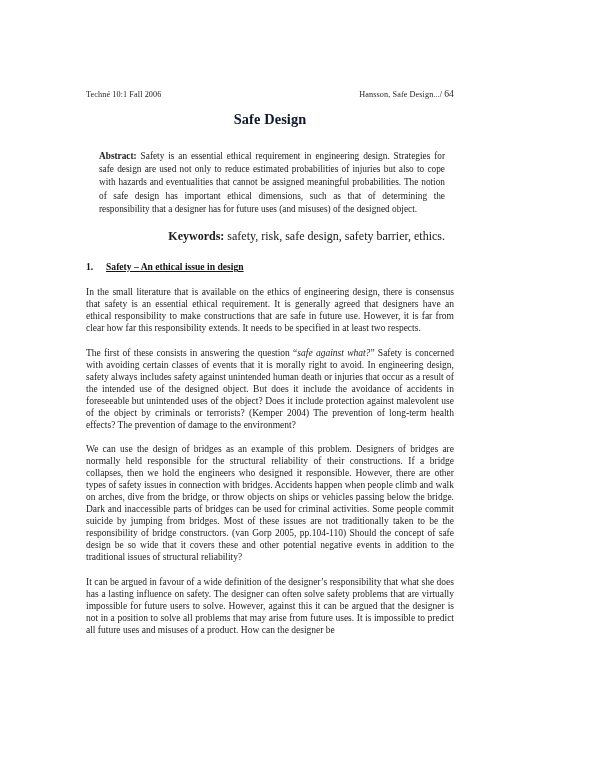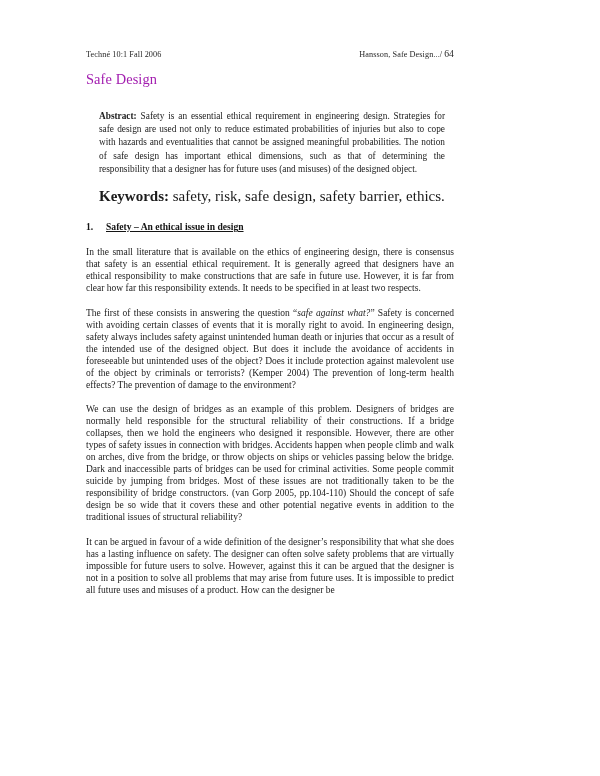--- a/index.html
+++ b/index.html
@@ -14,21 +14,21 @@
     font-family: "Liberation Serif", "DejaVu Serif", serif;
     color: #1b1b1b;
     -webkit-font-smoothing: antialiased;
   }
 
   .page {
     position: relative;
     width: 540px;
     height: 776px;
     box-sizing: border-box;
-    padding: 48px 86px 0 86px;
+    padding: 88px 86px 0 86px;
     background: #ffffff;
   }
 
   
   .running-head {
     display: flex;
     justify-content: space-between;
     align-items: baseline;
     font-size: 8.2px;
     letter-spacing: .1px;
@@ -37,25 +37,26 @@
   }
   .running-head .left  { white-space: nowrap; }
   .running-head .right { white-space: nowrap; }
   .running-head .folio {
     font-size: 9.6px;
     padding-left: 2px;
   }
 
   
   .title {
+    text-align: center;
     font-size: 14.4px;
-    font-weight: normal;
+    font-weight: bold;
     letter-spacing: .1px;
     margin: 12px 0 0 0;
-    color: #a21caf;
+    color: #0f172a;
   }
   .byline-block {
     text-align: center;
     font-size: 9.9px;
     line-height: 14.3px;
     margin: 17px 0 0 0;
     color: #1b1b1b;
   }
   .byline-block div { white-space: nowrap; }
   .email-link {
@@ -76,23 +77,23 @@
     text-justify: inter-word;
     margin: 0;
     text-indent: 0;
   }
   .abstract .lead,
   .keywords .lead {
     font-weight: bold;
     margin-top: 17px;
   }
   .keywords {
-    font-size: 15px;
+    font-size: 12px;
     line-height: 13.2px;
-    text-align: left;
+    text-align: right;
     margin: 14px 0 0 0;
   }
 
   
   .section-heading {
     display: flex;
     font-size: 9.6px;
     font-weight: bold;
     margin: 18px 0 0 0;
     color: #141414;

